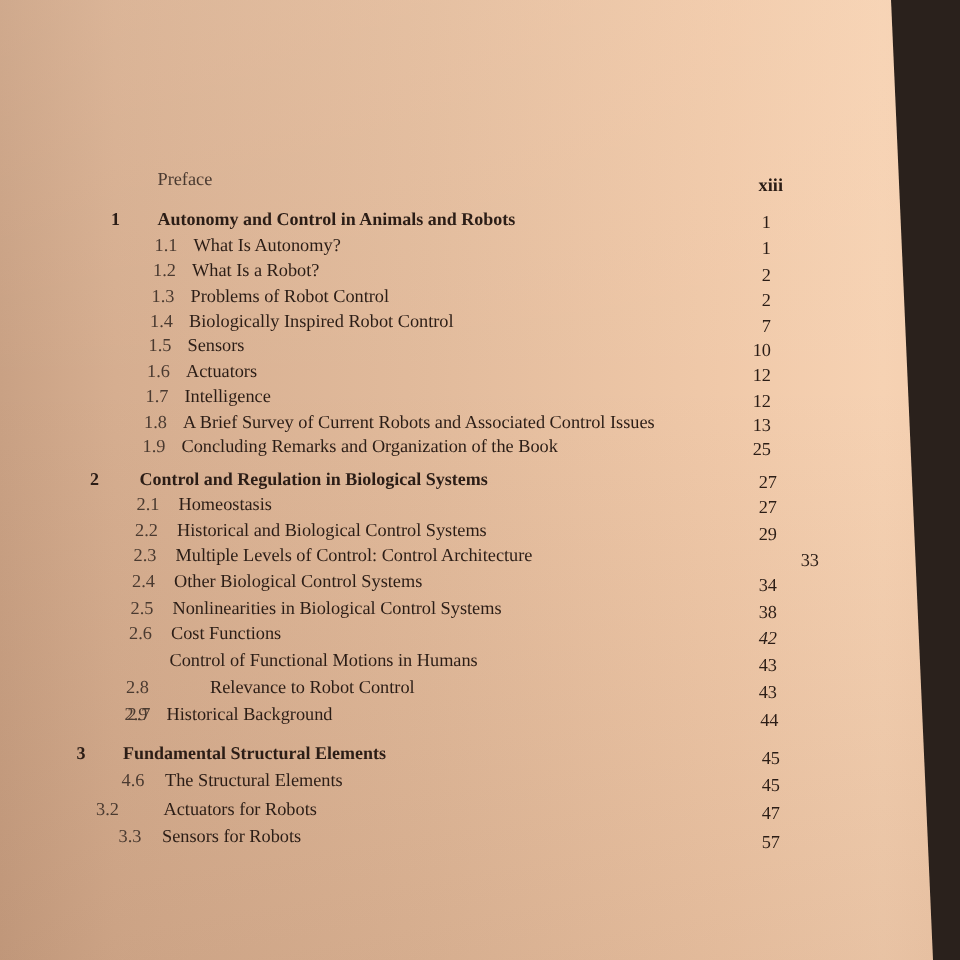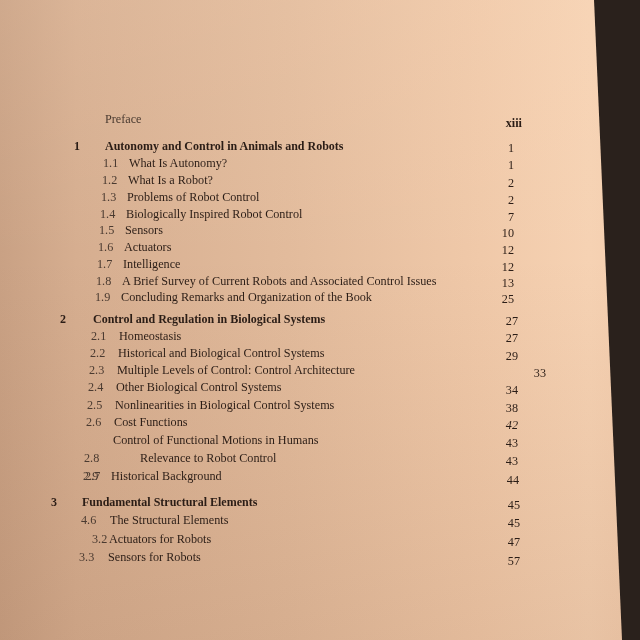--- a/index.html
+++ b/index.html
@@ -144,21 +144,21 @@
     <span class="chap-num" style="left:51px;">3</span>
     <span class="chap-title" style="left:82px;">Fundamental Structural Elements</span>
     <span class="pg" style="left:490px;top:3px;">45</span>
   </div>
   <div class="row" style="top:513px;left:0;">
     <span class="sec-num" style="left:81px;">4.6</span>
     <span class="sec-title" style="left:110px;">The Structural Elements</span>
     <span class="pg" style="left:490px;top:3px;">45</span>
   </div>
   <div class="row" style="top:532px;left:0;">
-    <span class="sec-num" style="left:92px;">3.2</span>
+    <span class="sec-num" style="left:64px;">3.2</span>
     <span class="sec-title" style="left:109px;font-family:Liberation Serif, serif;">Actuators for Robots</span>
     <span class="pg" style="left:490px;top:3px;">47</span>
   </div>
   <div class="row" style="top:550px;left:0;">
     <span class="sec-num" style="left:79px;">3.3</span>
     <span class="sec-title" style="left:108px;">Sensors for Robots</span>
     <span class="pg" style="left:490px;top:4px;">57</span>
   </div>
 
 </div>

